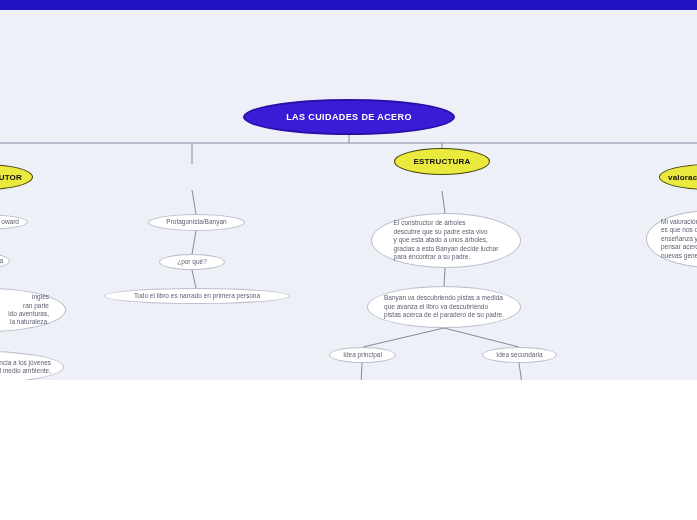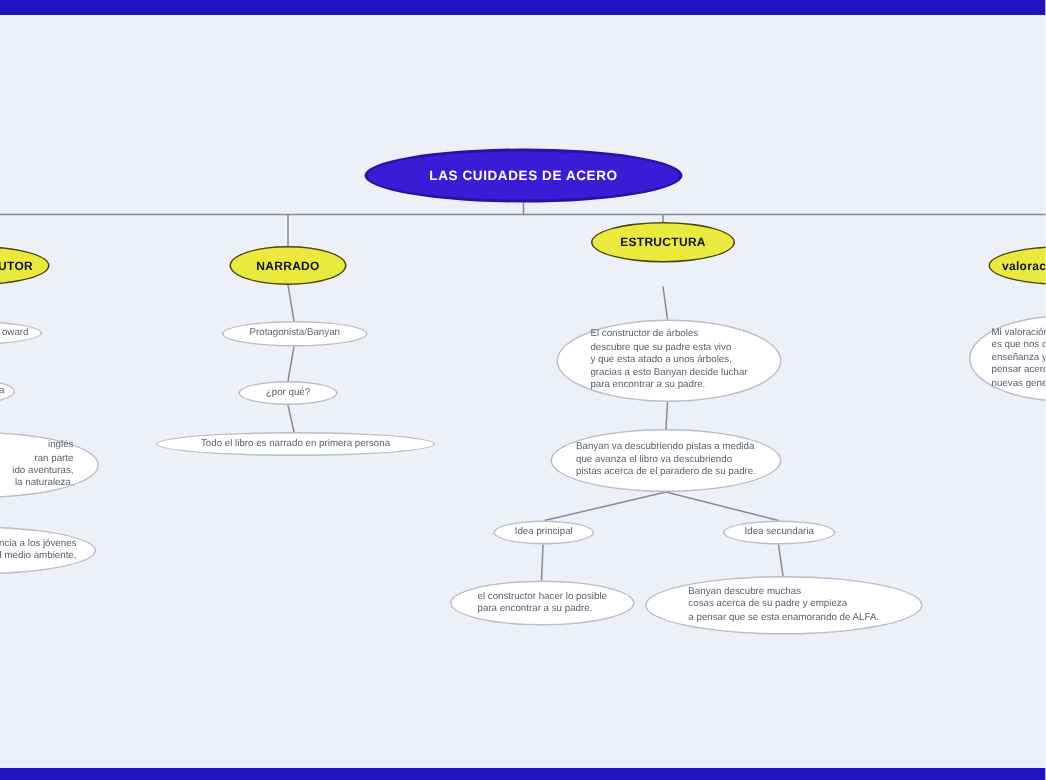--- a/index.html
+++ b/index.html
@@ -1,17 +1,17 @@
 <!DOCTYPE html>
 <html><head>
 <meta charset="utf-8">
 <style>
   html,body { margin:0; padding:0; }
   .canvas {
-    position:relative; width:697px; height:520px; overflow:hidden;
+    position:relative; width:697px; height:380px; overflow:hidden;
     background:#eef0f8;
     font-family:"Liberation Sans", sans-serif;
   }
   .bar { position:absolute; left:0; width:100%; background:#2012c0; }
   .bar.top { top:0; height:10px; }
   .bar.bottom { top:512px; height:8px; }
   svg.wires { position:absolute; left:0; top:0; pointer-events:none; }
   svg.wires line { stroke:#808aa0; stroke-width:1; }
 
   .node {
@@ -91,23 +91,20 @@
     <line x1="709" y1="190" x2="711" y2="210"></line>
   </svg>
 
   <div class="node root n-root">
     <span class="lbl">LAS CUIDADES DE ACERO</span>
   </div>
 
   <div class="node topic n-autor jend">
     <span class="lbl">AUTOR</span>
   </div>
-  <div class="node topic n-narrado">
-    <span class="lbl">NARRADO</span>
-  </div>
   <div class="node topic n-estructura">
     <span class="lbl">ESTRUCTURA</span>
   </div>
   <div class="node topic n-valoracion jstart ta-l">
     <span class="lbl">valoración</span>
   </div>
 
   <div class="node leaf n-autor-c1 jend ta-r">
     <span class="lbl">oward</span>
   </div>

